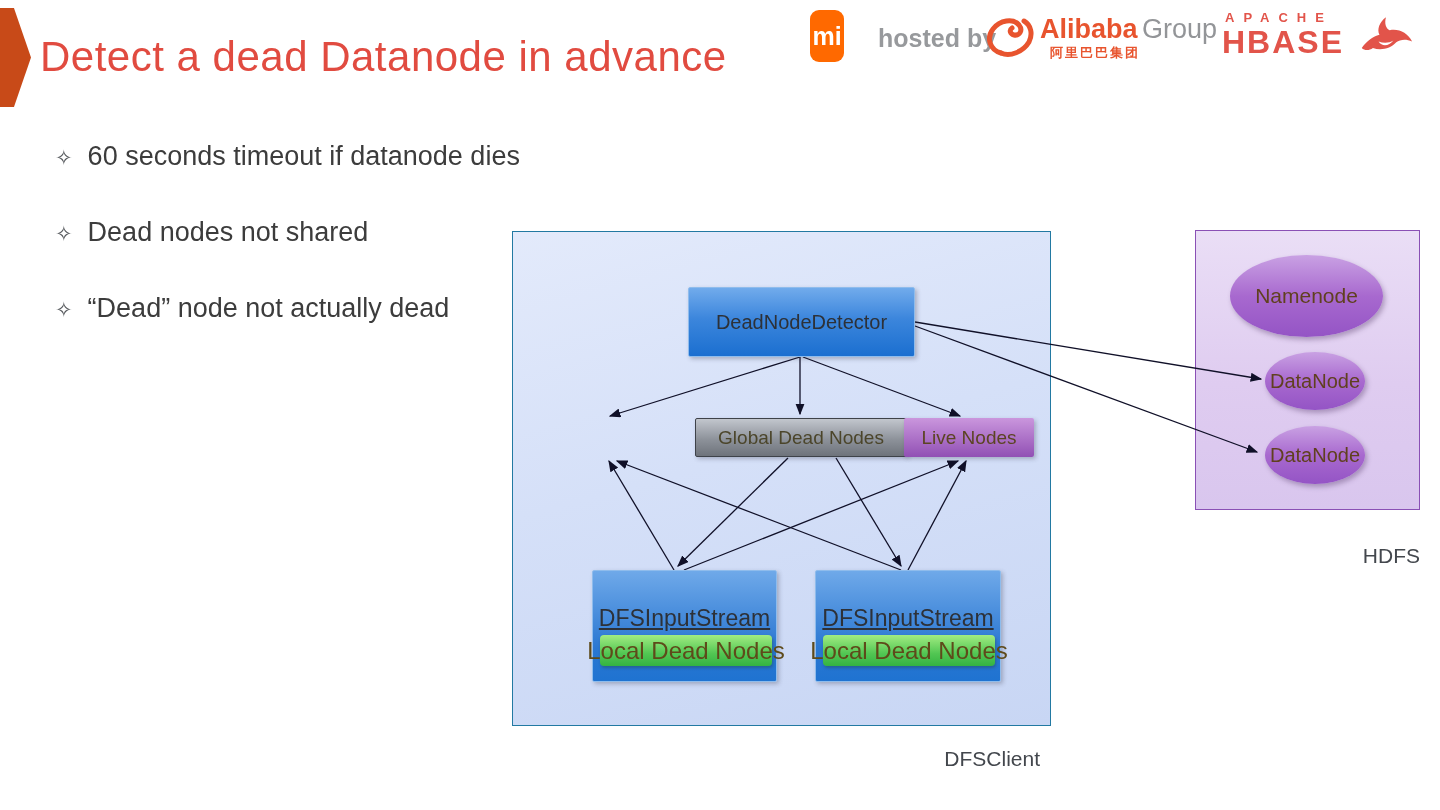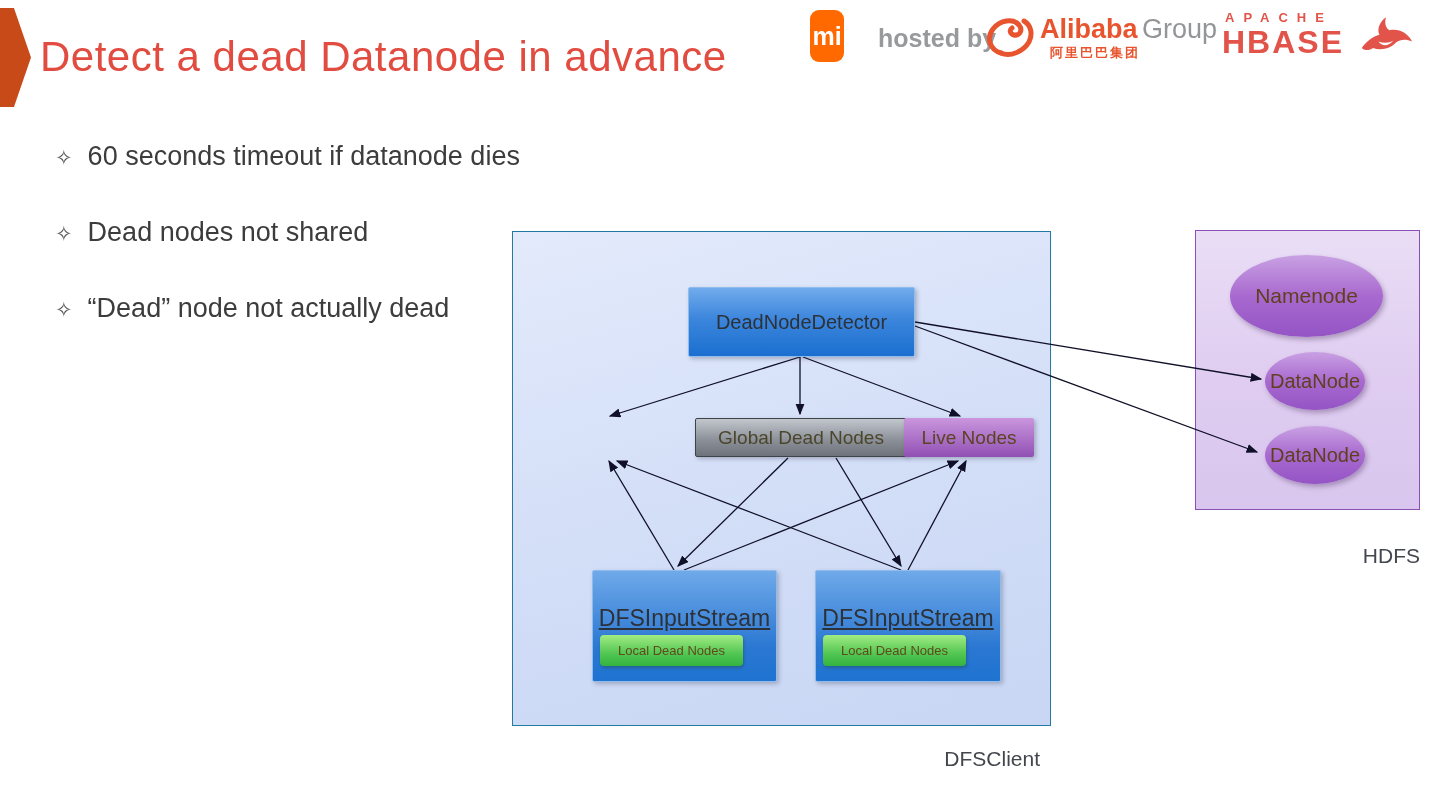--- a/index.html
+++ b/index.html
@@ -55,23 +55,23 @@
              background:linear-gradient(180deg,#c2c6cd 0%,#8d929a 55%,#6e737b 100%);
              border:1px solid #3e4249;border-radius:2px;}
   .nd-live{left:904px;top:418px;width:130px;height:39px;color:#5c4423;
            background:linear-gradient(180deg,#ca96dd 0%,#9150b4 100%);border-radius:2px;}
   .nd-dfsis{width:185px;height:112px;color:#2d3138;flex-direction:column;justify-content:flex-start;
             background:linear-gradient(180deg,#6fa9e9 0%,#2a77d2 70%,#1f73d1 100%);
             border:1px solid #8fbcec;border-radius:2px;}
   .nd-dfsis .dfsis-label{margin-top:34px;font-size:23px;text-decoration:underline;}
   .nd-dfsis-1{left:592px;top:570px;}
   .nd-dfsis-2{left:815px;top:570px;width:186px;}
-  .local-dead{position:absolute;left:7px;top:64px;width:143px;height:31px;
+  .local-dead{position:absolute;left:7px;top:64px;width:172px;height:31px;
               display:flex;align-items:center;justify-content:center;
-              font-size:13px;color:#5e4a1a;border-radius:4px;
+              font-size:24px;color:#5e4a1a;border-radius:4px;
               background:linear-gradient(180deg,#a2ec82 0%,#52c653 60%,#34b341 100%);
               box-shadow:1px 2px 3px rgba(40,60,40,0.35);}
 
   .ellipse{position:absolute;z-index:3;border-radius:50%;display:flex;align-items:center;justify-content:center;
            color:#60401f;background:linear-gradient(180deg,#c9a1e3 0%,#a869cf 50%,#9454c5 100%);
            box-shadow:2px 3px 5px rgba(70,40,90,0.35);}
   .el-namenode{left:1230px;top:255px;width:153px;height:82px;font-size:21px;}
   .el-datanode1{left:1265px;top:352px;width:100px;height:58px;font-size:20px;}
   .el-datanode2{left:1265px;top:426px;width:100px;height:58px;font-size:20px;}
 

